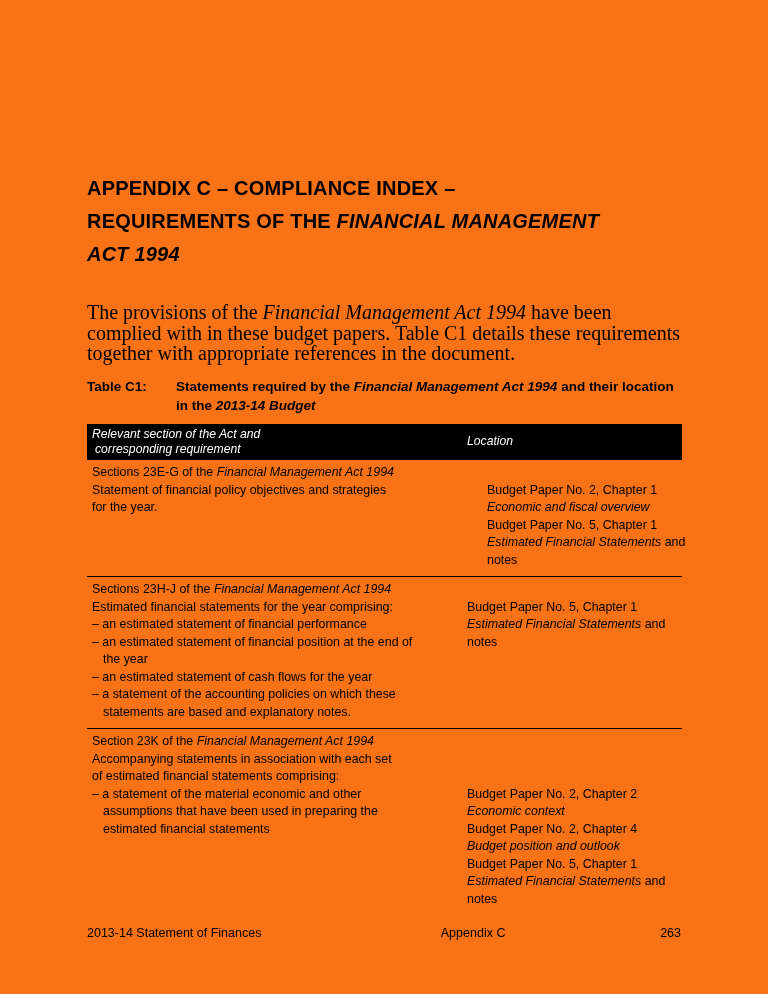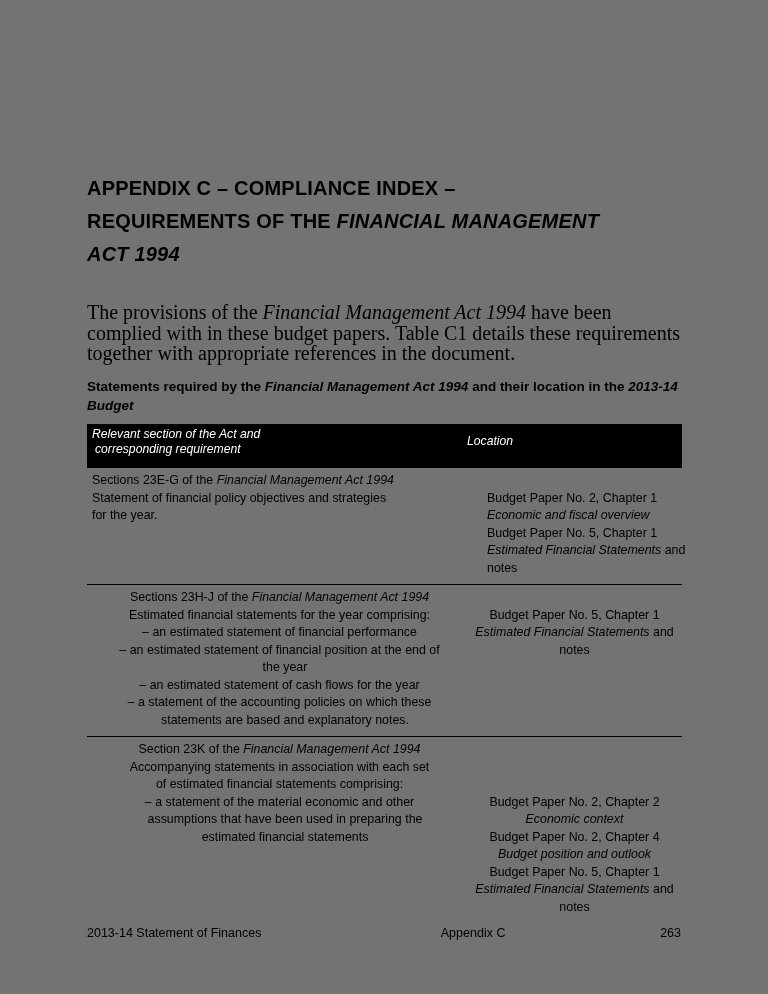--- a/index.html
+++ b/index.html
@@ -1,21 +1,21 @@
 <!DOCTYPE html>
 <html><head>
 <meta charset="utf-8">
 <style>
   * { box-sizing: border-box; }
   html, body { margin: 0; padding: 0; background: #ffffff; }
   .page {
     position: relative;
     width: 768px;
     height: 994px;
-    background: #737373;
+    background: #f97316;
     color: #000000;
     font-family: "Liberation Sans", sans-serif;
     overflow: hidden;
   }
   .title {
     position: absolute;
     top: 172px; left: 87px; width: 600px;
     margin: 0;
     font-size: 20px;
     font-weight: 700;
@@ -46,29 +46,29 @@
     font-size: 12.4px;
     line-height: 17.5px;
   }
   .thead {
     display: flex;
     background: #000000;
     color: #ffffff;
     font-style: italic;
     font-size: 12.2px;
     line-height: 14.5px;
-    padding: 3px 0 12px;
+    padding: 3px 0 4px;
   }
   .th-left { width: 380px; padding-left: 5px; flex: none; }
   .th-right { flex: 1; display: flex; align-items: center; }
   .line { white-space: nowrap; }
   .line.ind { padding-left: 11px; }
   .thead .line.ind { padding-left: 3px; }
   .trow { display: flex; padding: 4px 0 7px; }
-  .trow + .trow { border-top: 1px solid #000000; text-align: center; }
+  .trow + .trow { border-top: 1px solid #000000; }
   .cell-left { width: 380px; padding-left: 5px; flex: none; }
   .cell-right { flex: 1; }
   em { font-style: italic; }
   .footer {
     position: absolute;
     top: 926px; left: 87px; width: 594px;
     font-size: 12.5px;
     line-height: 15px;
   }
   .footer-center { position: absolute; left: 65%; transform: translateX(-50%); }
@@ -81,20 +81,21 @@
 
   <h1 class="title">
       <div class="line"><span>APPENDIX C – COMPLIANCE INDEX –</span></div>
       <div class="line"><span>REQUIREMENTS OF THE </span><em>FINANCIAL MANAGEMENT</em></div>
       <div class="line"><em>ACT 1994</em></div>
     </h1>
 
   <p class="intro"><span>The provisions of the </span><em>Financial Management Act 1994</em><span> have been complied with in these budget papers. Table C1 details these requirements together with appropriate references in the document.</span></p>
 
   <div class="caption">
+    <span class="cap-label">Table C1:</span>
     <span class="cap-text"><span>Statements required by the </span><em>Financial Management Act 1994</em><span> and their location in the </span><em>2013-14 Budget</em></span>
   </div>
 
   <div class="ctable">
     <div class="thead">
       <div class="th-left">
           <div class="line"><span>Relevant section of the Act and</span></div>
           <div class="line ind"><span>corresponding requirement</span></div>
         </div>
       <div class="th-right">

